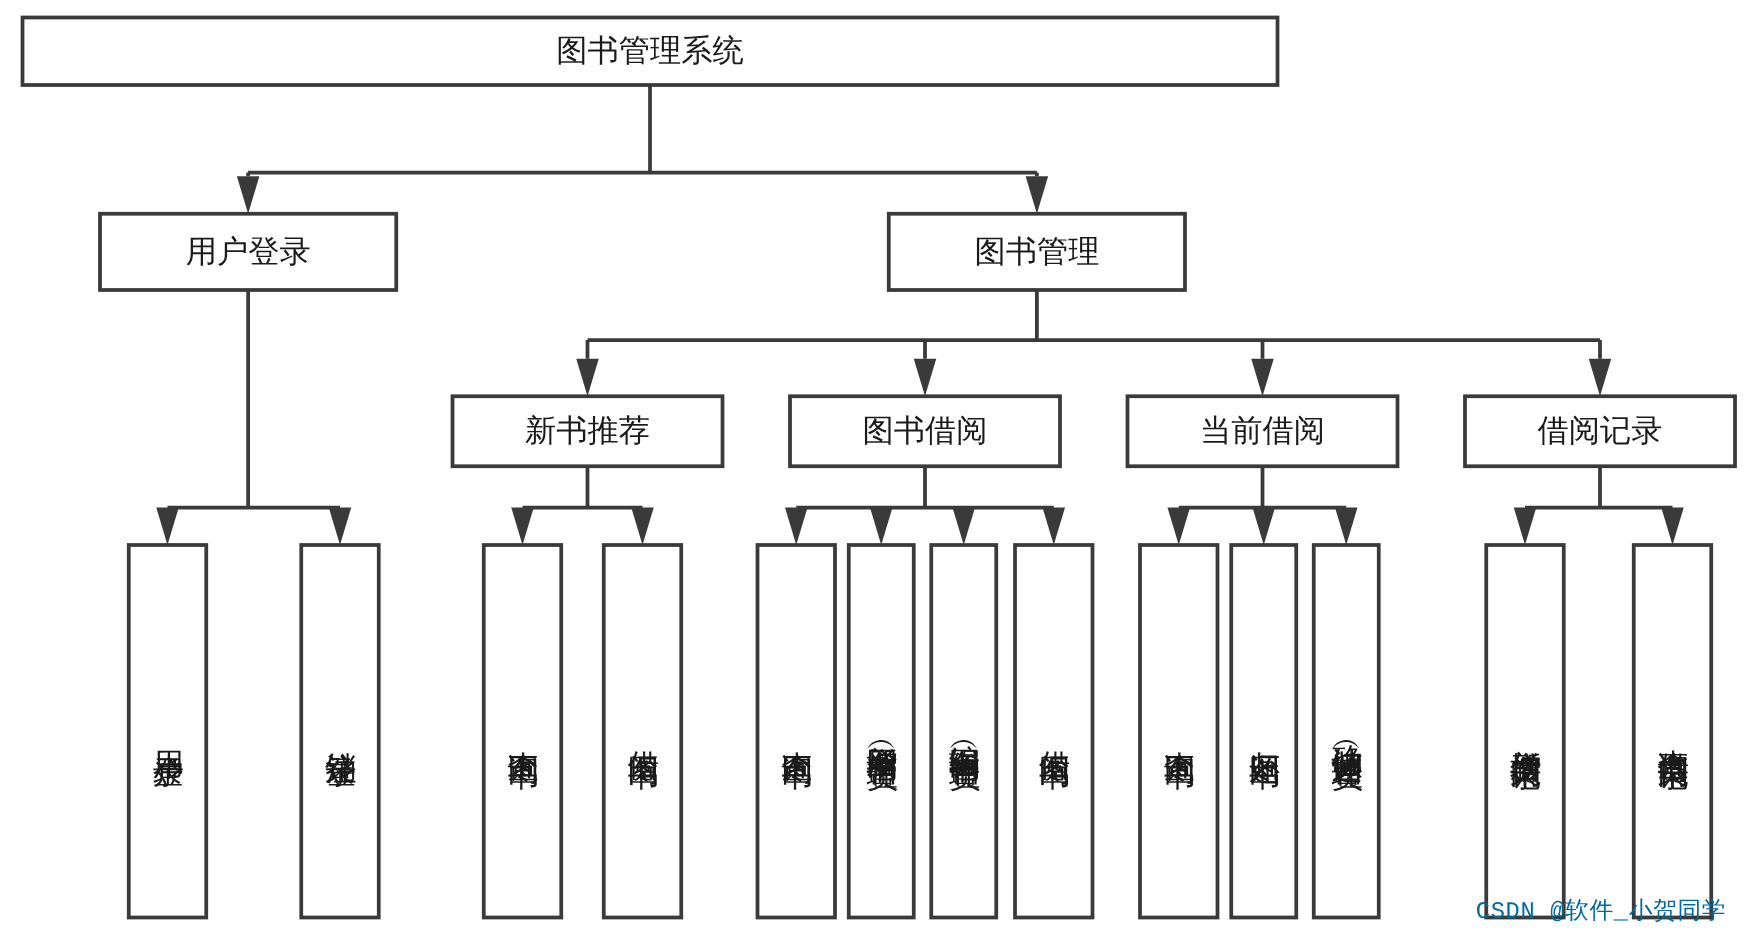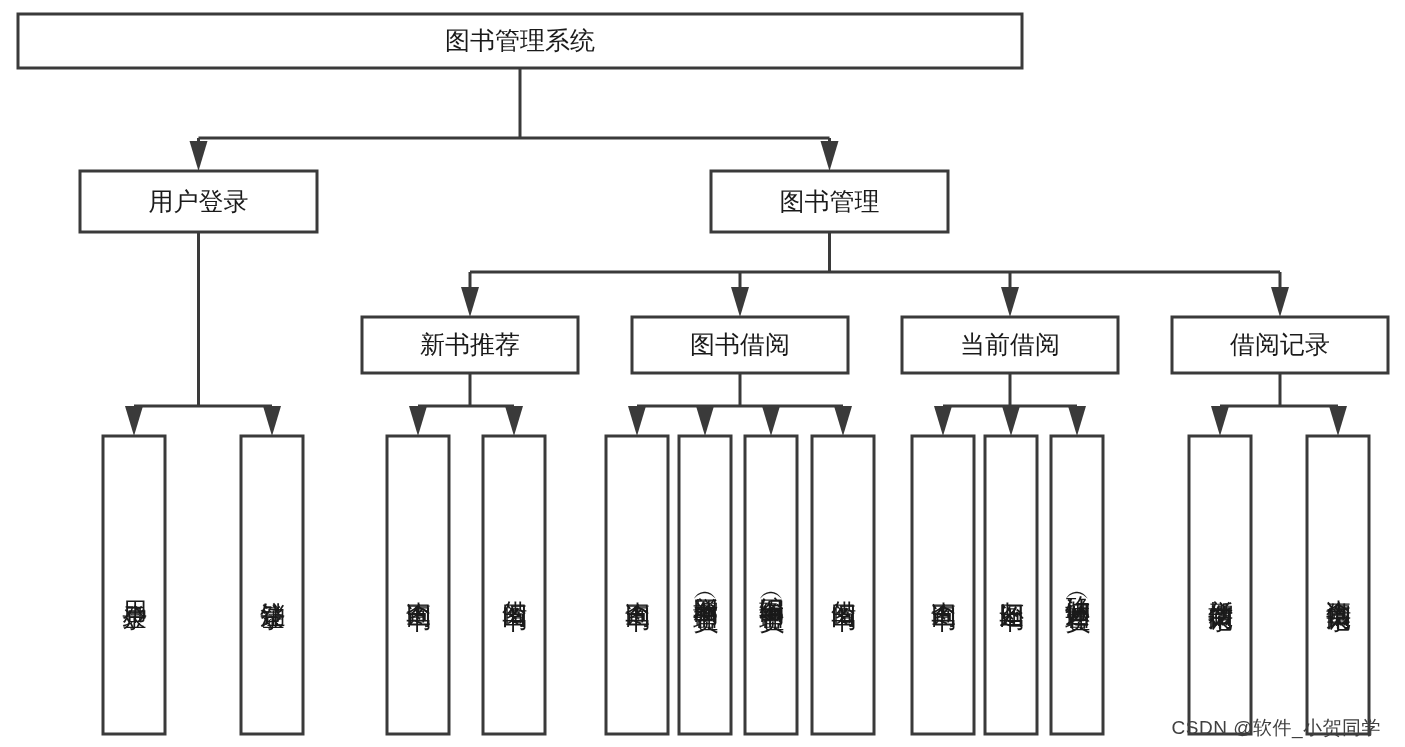--- a/index.html
+++ b/index.html
@@ -63,23 +63,23 @@
     color: #1a1a1a;
     line-height: 1.22;
     letter-spacing: 2px;
     pointer-events: none;
     white-space: nowrap;
   }
   #watermark {
     position: absolute;
     right: 8px;
     bottom: 6px;
-    font-family: Liberation Sans, sans-serif;
+    font-family: Liberation Mono, monospace;
     font-size: 19px;
-    color: #404040;
+    color: #0369a1;
     letter-spacing: 0.5px;
     user-select: none;
     margin-left: 45px;
   }
 </style>
 </head>
 <body>
 
 <div id="chart-root">
 

